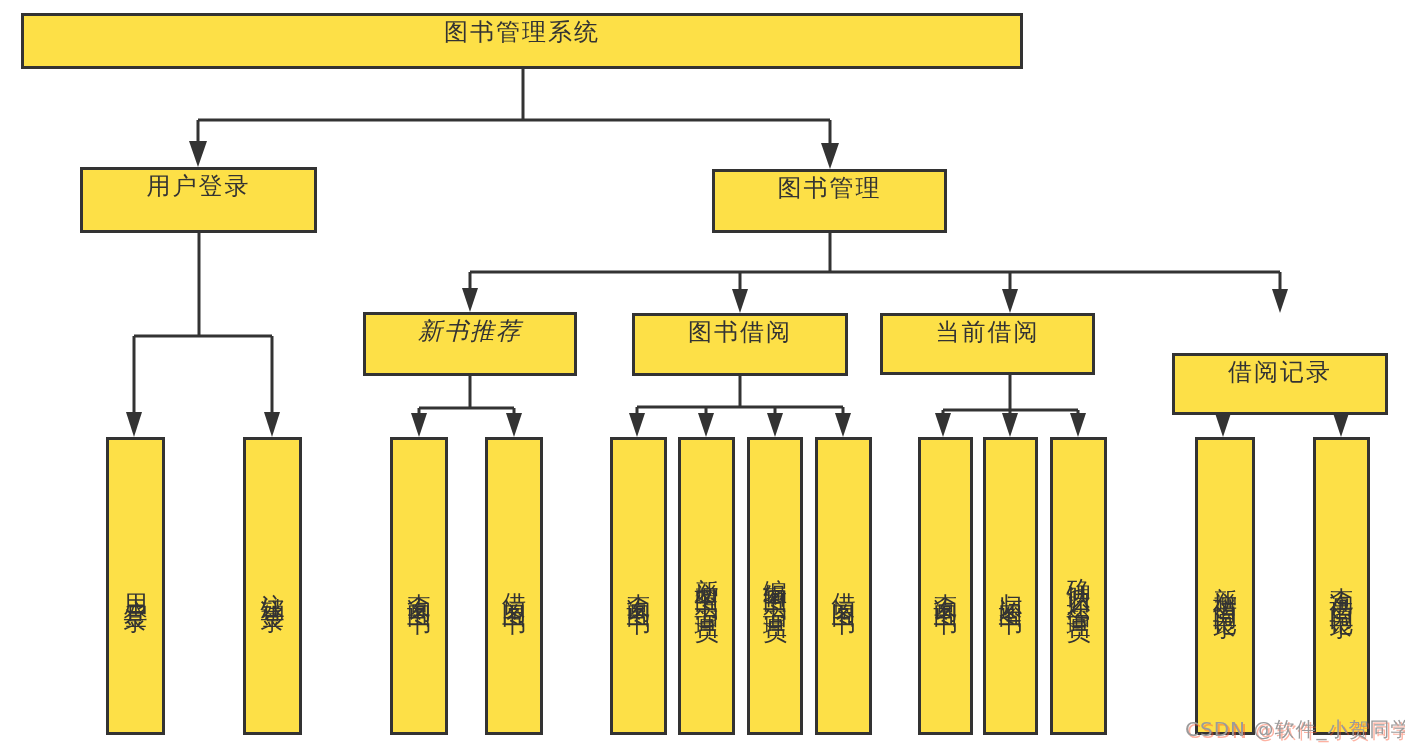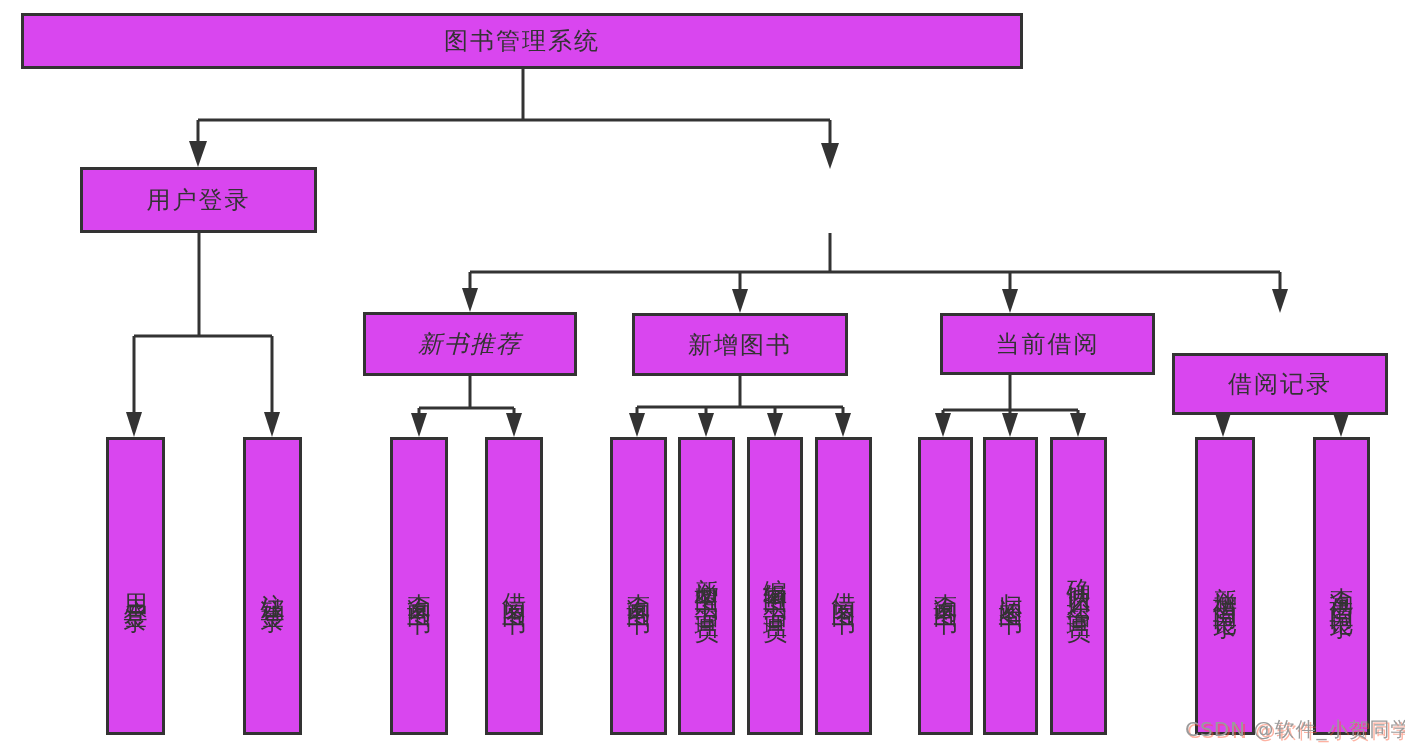--- a/index.html
+++ b/index.html
@@ -1,24 +1,24 @@
 <!DOCTYPE html>
 <html><head>
 <meta charset="utf-8">
 <style>
   html,body{margin:0;padding:0;background:#ffffff;}
   body{font-family:"DejaVu Sans",sans-serif;color:#333333;}
   #canvas{position:relative;width:1405px;height:747px;background:#ffffff;overflow:hidden;}
   #wires{position:absolute;left:0;top:0;width:1405px;height:747px;}
   .node{
     position:absolute;
-    background:#d946ef;
+    background:#fde047;
     border:3px solid #333333;
     box-sizing:border-box;
-    display:flex;align-items:center;justify-content:center;
+    display:flex;justify-content:center;
     text-align:center;
   }
   .h-label{font-size:24px;letter-spacing:2px;white-space:nowrap;}
   .leaf{width:59px;top:437px;height:298px;}
   .v-label{
     writing-mode:vertical-rl;
     text-orientation:mixed;
     font-size:24px;
     letter-spacing:6px;
     line-height:1;
@@ -113,28 +113,31 @@
     </g>
   </svg>
 
   <div class="node" style="left:21px;top:13px;width:1002px;height:56px;">
     <span class="h-label">图书管理系统</span>
   </div>
 
   <div class="node" style="left:80px;top:167px;width:237px;height:66px;">
     <span class="h-label">用户登录</span>
   </div>
+  <div class="node" style="left:712px;top:169px;width:235px;height:64px;">
+    <span class="h-label">图书管理</span>
+  </div>
 
   <div class="node" style="left:363px;top:312px;width:214px;height:64px;font-style:italic;">
     <span class="h-label">新书推荐</span>
   </div>
   <div class="node" style="left:632px;top:313px;width:216px;height:63px;">
-    <span class="h-label">新增图书</span>
+    <span class="h-label">图书借阅</span>
   </div>
-  <div class="node" style="left:940px;top:313px;width:215px;height:62px;">
+  <div class="node" style="left:880px;top:313px;width:215px;height:62px;">
     <span class="h-label">当前借阅</span>
   </div>
   <div class="node" style="left:1172px;top:313px;width:216px;height:62px;margin-top:40px;">
     <span class="h-label">借阅记录</span>
   </div>
 
   <div class="node leaf" style="left:106px;">
     <span class="v-label">用户登录</span>
   </div>
   <div class="node leaf" style="left:243px;">

